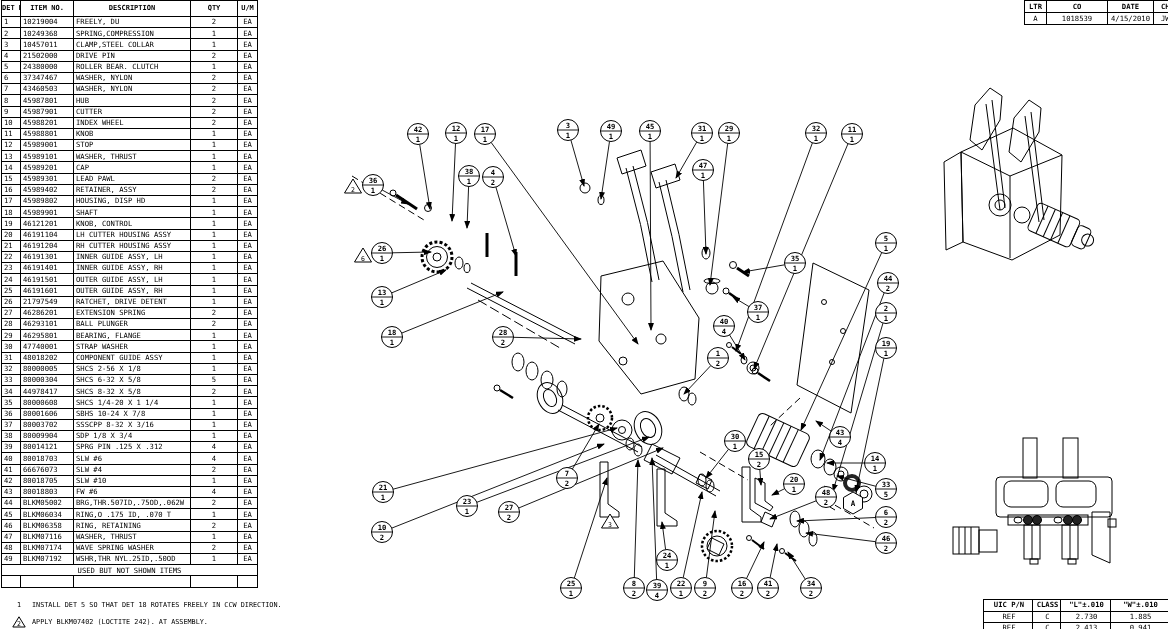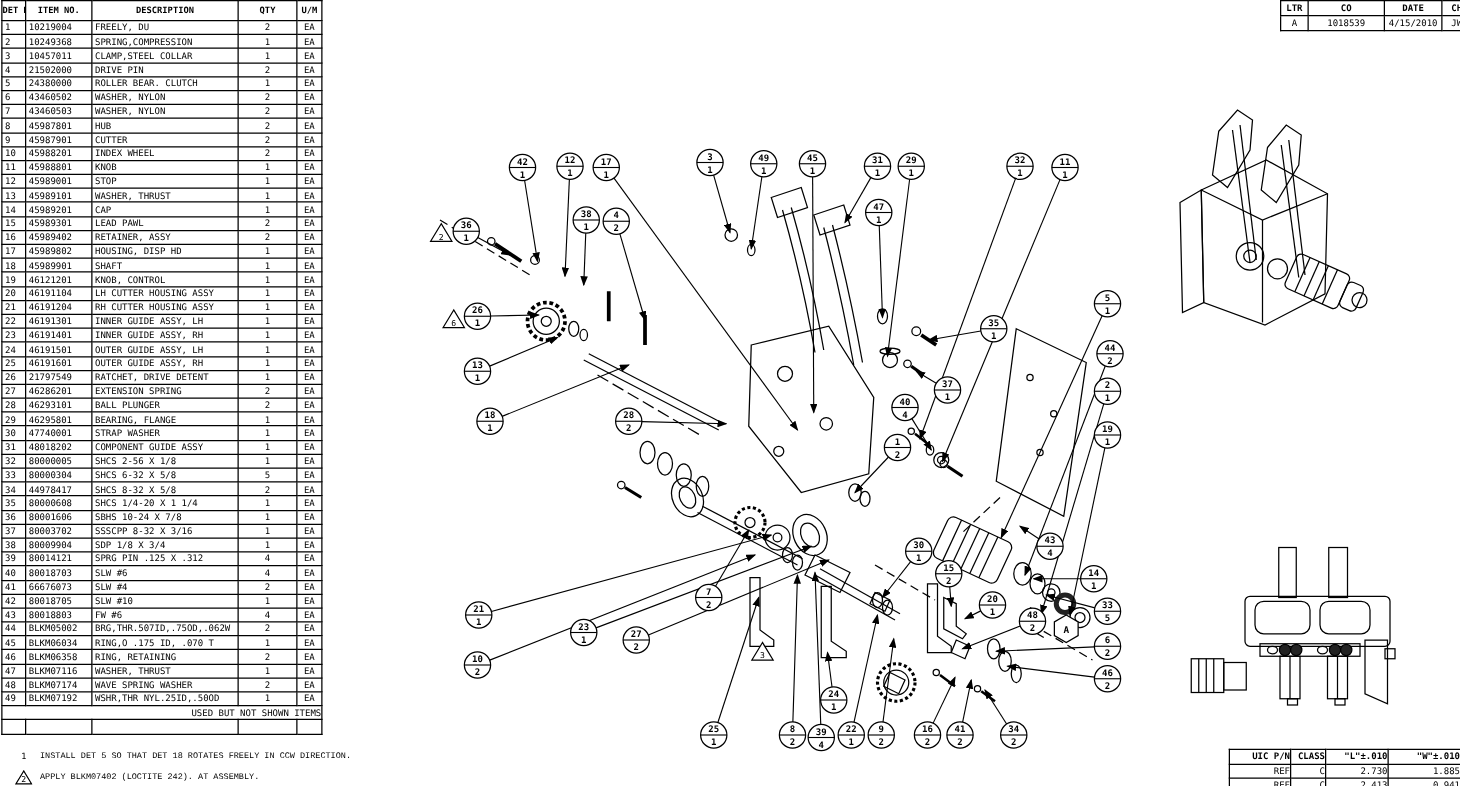--- a/index.html
+++ b/index.html
@@ -6,28 +6,28 @@
   #sheet{position:relative;width:1168px;height:629px;background:#ffffff;overflow:hidden;
          font-family:"DejaVu Sans Mono",monospace;color:#000;}
   table{border-collapse:collapse;table-layout:fixed;background:#fff;}
   th,td{border:1px solid #000;font-size:7.2px;line-height:1.05;padding:0 0 0 2px;
         overflow:hidden;white-space:nowrap;font-family:"DejaVu Sans Mono",monospace;}
   th{text-align:center;padding:0;font-weight:bold;}
   .parts-table{position:absolute;left:1px;top:0;width:256px;}
   .parts-table td{height:10.2px;}
   .parts-table th{height:15px;font-size:7px;}
   td.c-qty,td.c-um{text-align:center;padding:0;}
-  td.c-footer{text-align:right;padding:0;}
+  td.c-footer{text-align:center;padding:0;}
   .rev-table{position:absolute;left:1010px;top:0;width:157px;margin-left:14px;}
   .rev-table td,.rev-table th{height:11px;text-align:center;padding:0;}
   .spec-table{position:absolute;left:983px;top:599px;width:185px;}
-  .spec-table td,.spec-table th{height:10.5px;text-align:right;padding:0 0 0 2px;}
+  .spec-table td,.spec-table th{height:10.5px;text-align:center;padding:0 0 0 2px;}
   .notes{position:absolute;left:12px;top:599px;font-size:6.8px;}
   .note-line{display:flex;align-items:center;height:12px;margin-bottom:5px;gap:6px;}
-  .note-text{white-space:nowrap;font-family:Liberation Mono, monospace;}
+  .note-text{white-space:nowrap;}
   #dwg{position:absolute;left:0;top:0;}
 </style>
 </head>
 <body>
 
 <div id="sheet">
 
   <svg id="dwg" width="1168" height="629" viewBox="0 0 1168 629">
     <defs>
       <marker id="arr" markerUnits="userSpaceOnUse" markerWidth="8" markerHeight="6" refX="7" refY="3" orient="auto">
@@ -633,21 +633,21 @@
         </tr>
         <tr>
           <td class="c-det">5</td>
           <td class="c-item">24380000</td>
           <td class="c-desc">ROLLER BEAR. CLUTCH</td>
           <td class="c-qty">1</td>
           <td class="c-um">EA</td>
         </tr>
         <tr>
           <td class="c-det">6</td>
-          <td class="c-item">43460502</td>
+          <td class="c-item">37347467</td>
           <td class="c-desc">WASHER, NYLON</td>
           <td class="c-qty">2</td>
           <td class="c-um">EA</td>
         </tr>
         <tr>
           <td class="c-det">7</td>
           <td class="c-item">43460503</td>
           <td class="c-desc">WASHER, NYLON</td>
           <td class="c-qty">2</td>
           <td class="c-um">EA</td>

